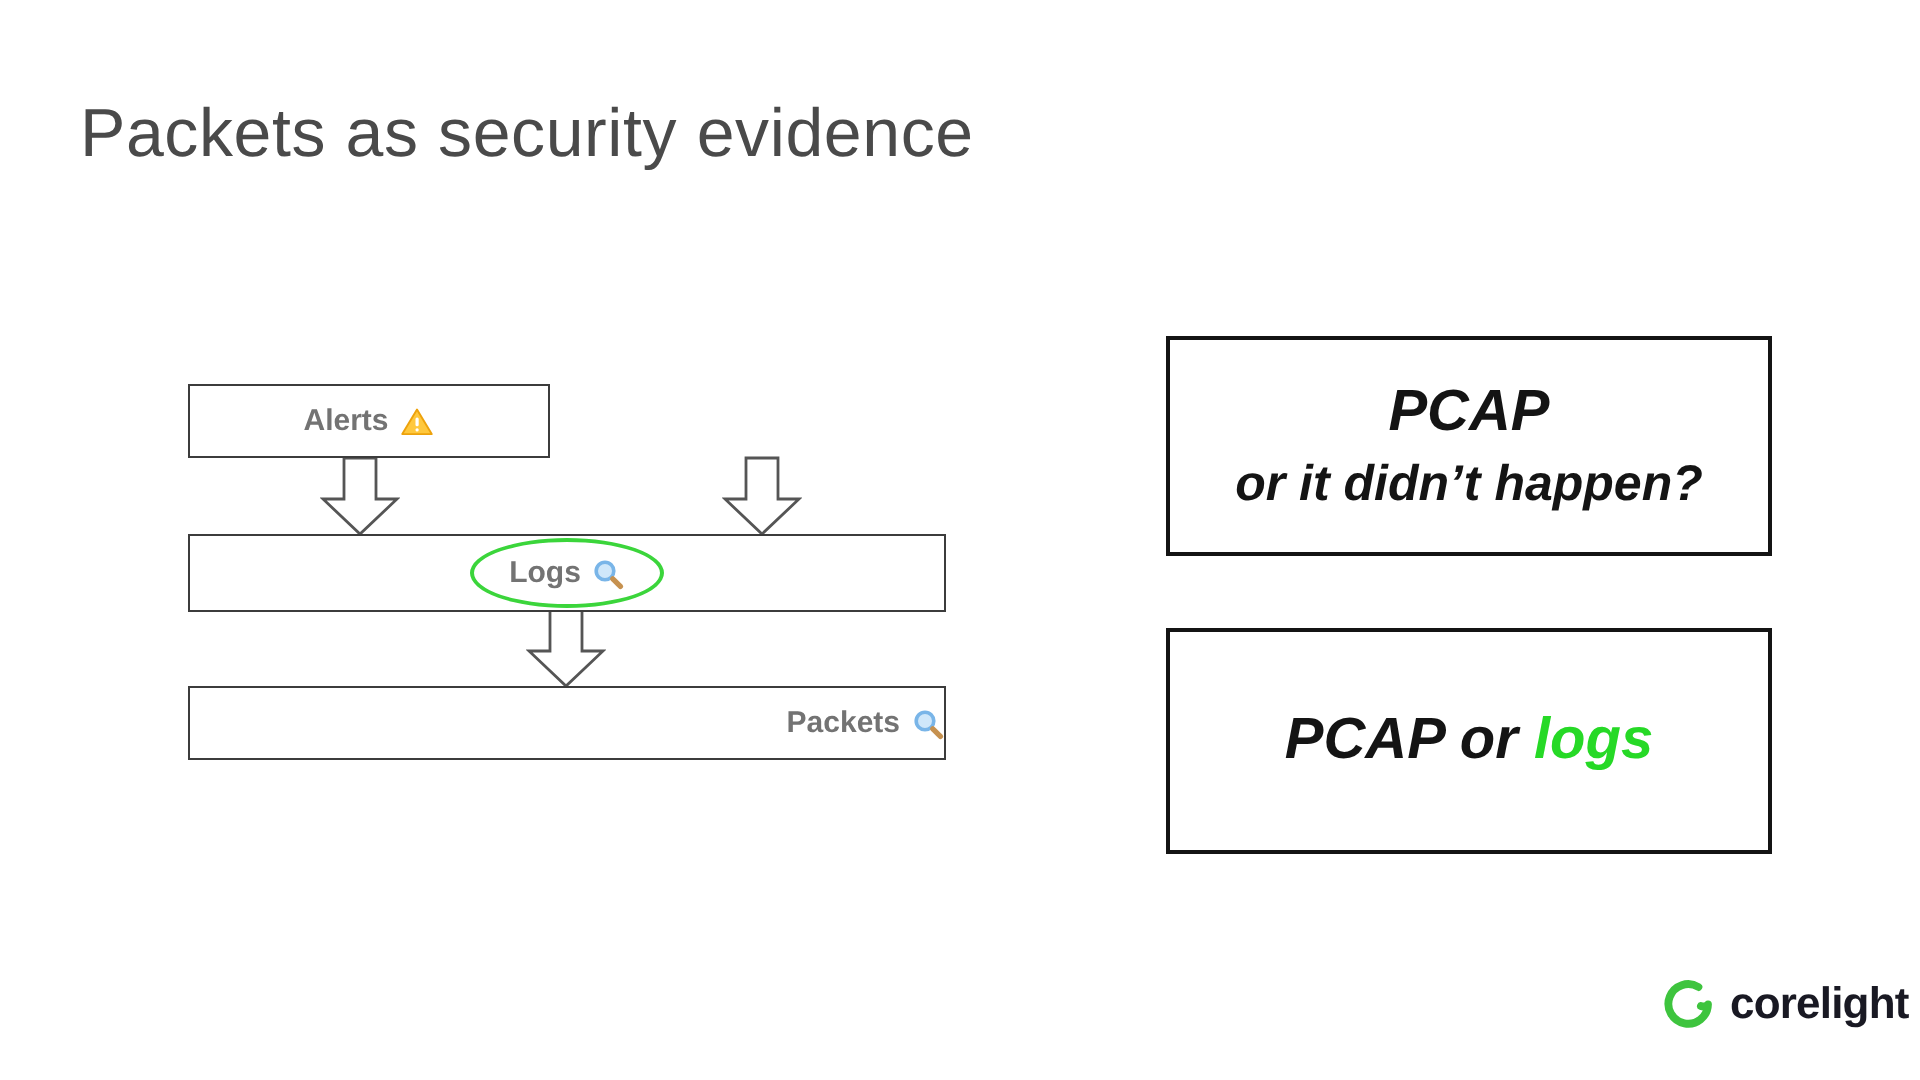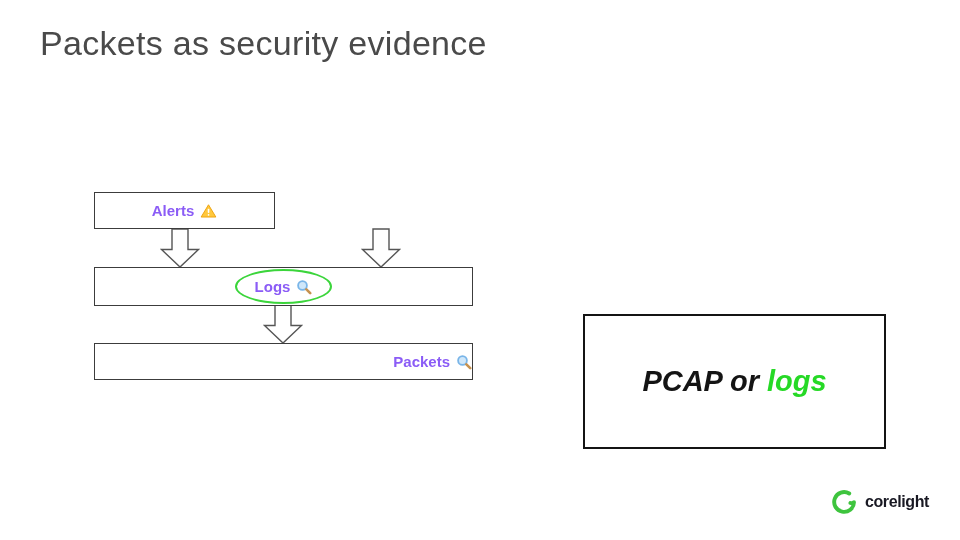--- a/index.html
+++ b/index.html
@@ -7,39 +7,39 @@
     position: relative;
     width: 960px;
     height: 540px;
     background: #ffffff;
     font-family: "Liberation Sans", sans-serif;
     overflow: hidden;
   }
   .slide-title {
     position: absolute;
     left: 40px;
-    top: 24px;
+    top: 48px;
     margin: 0;
     font-size: 34px;
     font-weight: 400;
     letter-spacing: 0.3px;
     color: #4a4a4a;
   }
   
   .node {
     position: absolute;
     background: #ffffff;
     border: 1.5px solid #3c3c3c;
     display: flex;
     align-items: center;
     justify-content: center;
     gap: 6px;
     font-size: 15px;
     font-weight: 600;
-    color: #8b5cf6;
+    color: #737373;
     box-sizing: border-box;
     z-index: 2;
   }
   #node-alerts  { left: 94px;  top: 192px; width: 181px; height: 37px; }
   #node-hunts   { left: 291px; top: 192px; width: 182px; height: 37px; }
   #node-logs    { left: 94px;  top: 267px; width: 379px; height: 39px; }
   #node-packets { left: 94px;  top: 343px; width: 379px; height: 37px; justify-content: flex-end; }
   .node .icon { display: inline-flex; align-items: center; }
   
   .arrow { position: absolute; z-index: 1; }
@@ -69,35 +69,35 @@
     box-sizing: border-box;
     display: flex;
     flex-direction: column;
     align-items: center;
     justify-content: center;
     font-style: italic;
     font-weight: 700;
     color: #141414;
   }
   #callout-top    { top: 168px; height: 110px; }
-  #callout-bottom { top: 314px; height: 135px; }
+  #callout-bottom { top: 314px; height: 113px; }
   .callout .l1 { font-size: 29px; line-height: 1.3; white-space: nowrap; }
   .callout .l2 { font-size: 25px; line-height: 1.3; white-space: nowrap; }
   .green-word { color: #26d926; }
   
   .logo {
     position: absolute;
     left: 830px;
     top: 488px;
     display: flex;
     align-items: center;
     gap: 7px;
   }
   .logo-text {
-    font-size: 16px;
+    font-size: 22px;
     font-weight: 600;
     letter-spacing: -0.4px;
     color: #191923;
   }
 </style>
 </head>
 <body>
 
 <div class="slide">
 
@@ -140,20 +140,24 @@
   <svg class="arrow" id="arrow-alerts" width="40" height="40" viewBox="0 0 40 40">
     <polygon points="12,1 28,1 28,21.5 38.5,21.5 20,39 1.5,21.5 12,21.5" fill="#ffffff" stroke="#555555" stroke-width="1.4"></polygon>
   </svg>
   <svg class="arrow" id="arrow-hunts" width="40" height="40" viewBox="0 0 40 40">
     <polygon points="12,1 28,1 28,21.5 38.5,21.5 20,39 1.5,21.5 12,21.5" fill="#ffffff" stroke="#555555" stroke-width="1.4"></polygon>
   </svg>
   <svg class="arrow" id="arrow-logs" width="40" height="40" viewBox="0 0 40 40">
     <polygon points="12,1 28,1 28,21.5 38.5,21.5 20,39 1.5,21.5 12,21.5" fill="#ffffff" stroke="#555555" stroke-width="1.4"></polygon>
   </svg>
 
+  <div class="callout" id="callout-top">
+    <span class="l1">PCAP</span>
+    <span class="l2">or it didn’t happen?</span>
+  </div>
 
   <div class="callout" id="callout-bottom">
     <span class="l1"><span>PCAP or</span> <span class="green-word">logs</span></span>
   </div>
 
   <div class="logo">
     <span style="display:inline-flex;">
       <svg width="28" height="28" viewBox="0 0 30 30">
         <path d="M 20.6 5.9 A 10.6 10.6 0 1 0 25.7 15.2 Q 24.1 16.9 21.9 16.1" fill="none" stroke="#3ec43e" stroke-width="4.2" stroke-linecap="round" stroke-linejoin="round"></path>
       </svg>

